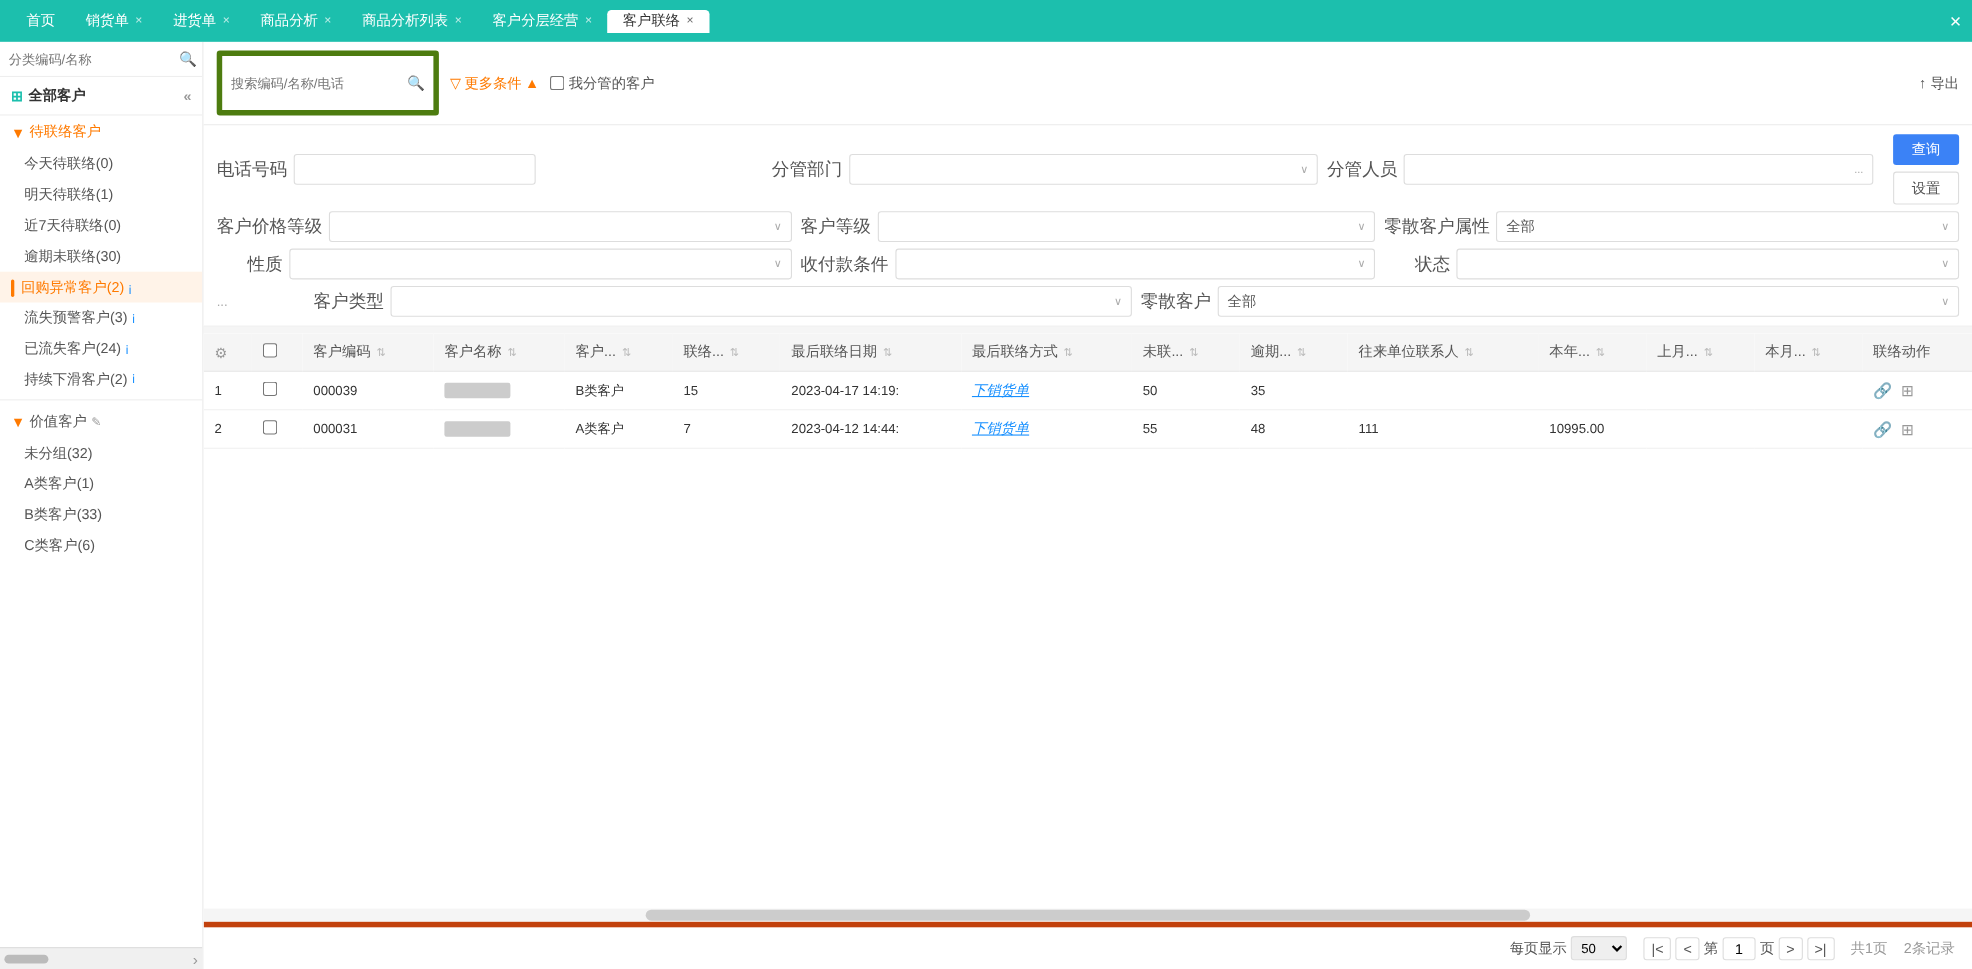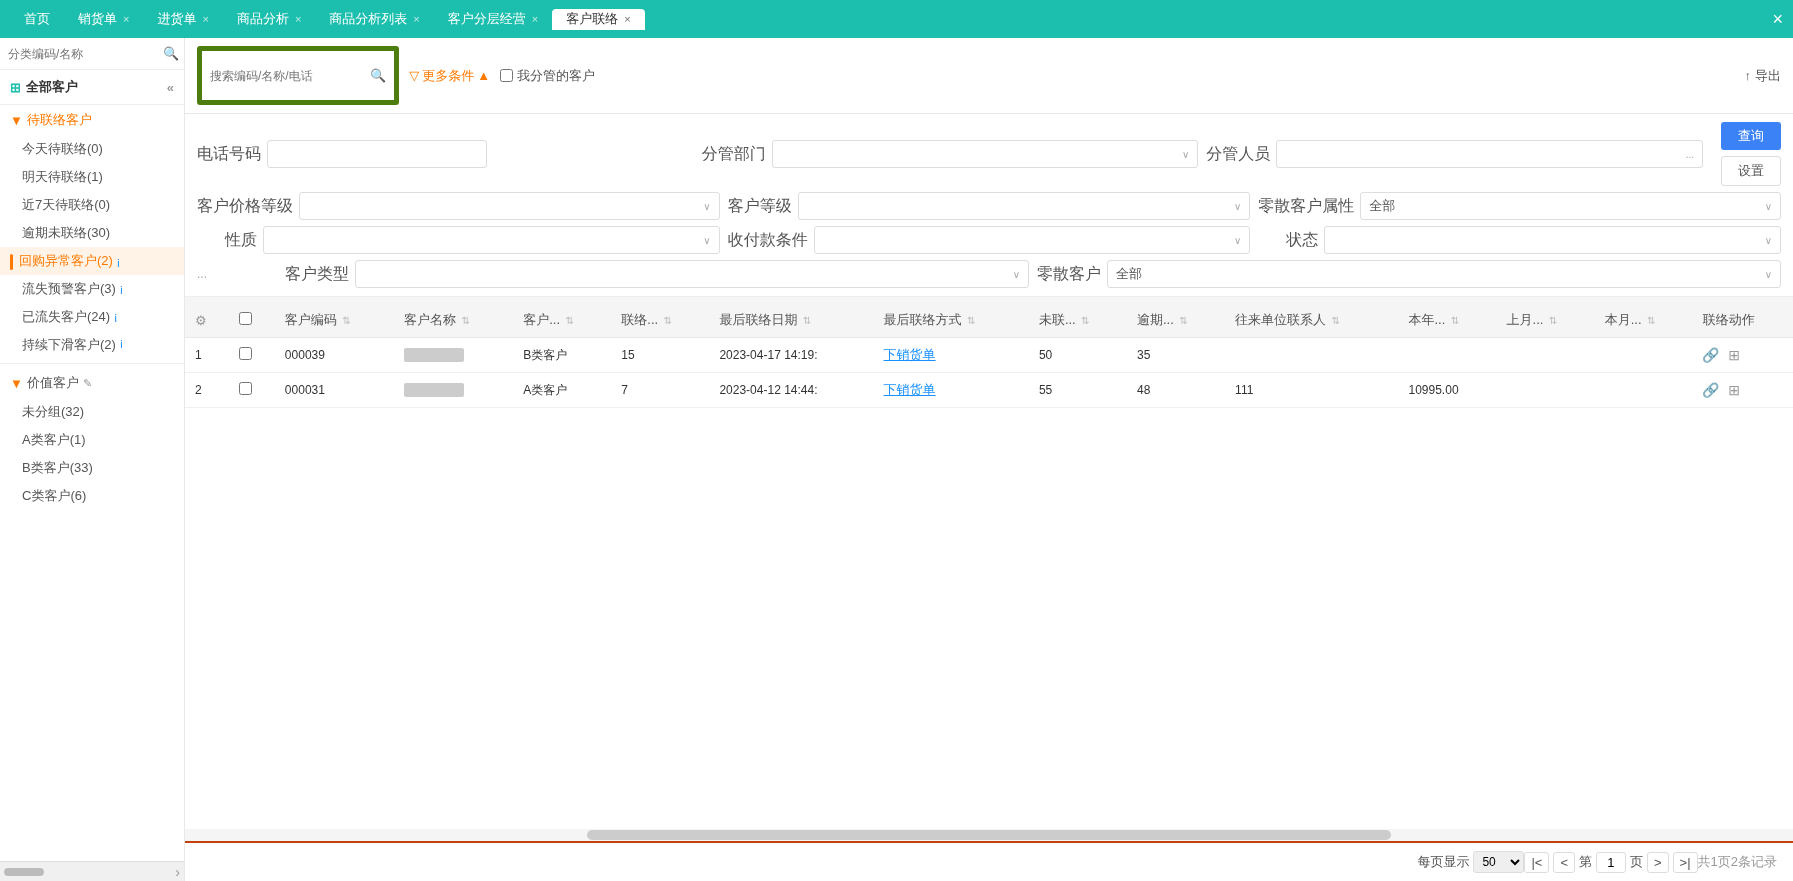--- a/index.html
+++ b/index.html
@@ -146,28 +146,28 @@
     thead th .sort-icon { color: #bbb; font-size: 10px; margin-left: 2px; }
     tbody tr { border-bottom: 1px solid #f0f0f0; }
     tbody td {
       padding: 8px 10px; font-size: 12px; color: #333; white-space: nowrap;
     }
     .table-settings-icon { color: #999; cursor: pointer; }
     .customer-name-blur {
       display: inline-block; background: #ccc; width: 60px; height: 14px;
       border-radius: 2px; vertical-align: middle;
     }
-    .link-text { color: #1890ff; text-decoration: underline; cursor: pointer; }
+    .link-text { color: #1890ff; text-decoration: underline; cursor: pointer; font-style: italic; }
     .action-icons { display: flex; gap: 8px; }
     .action-icon { color: #999; cursor: pointer; font-size: 14px; }
 
     
     .pagination {
       display: flex; align-items: center; justify-content: flex-end;
-      padding: 8px 16px; background: #fff; border-top: 2px solid #c2410c; gap: 0;
+      padding: 8px 16px; background: #fff; border-top: 5px solid #c2410c; gap: 15px;
       font-size: 12px; color: #555;
     }
     .pagination .per-page { display: flex; align-items: center; gap: 4px; }
     .pagination select {
       border: 1px solid #ddd; border-radius: 3px; padding: 2px 4px; font-size: 12px;
     }
     .pagination .page-nav { display: flex; align-items: center; gap: 4px; }
     .pagination .page-btn {
       border: 1px solid #ddd; background: #fff; border-radius: 3px;
       padding: 2px 6px; cursor: pointer; color: #555;

